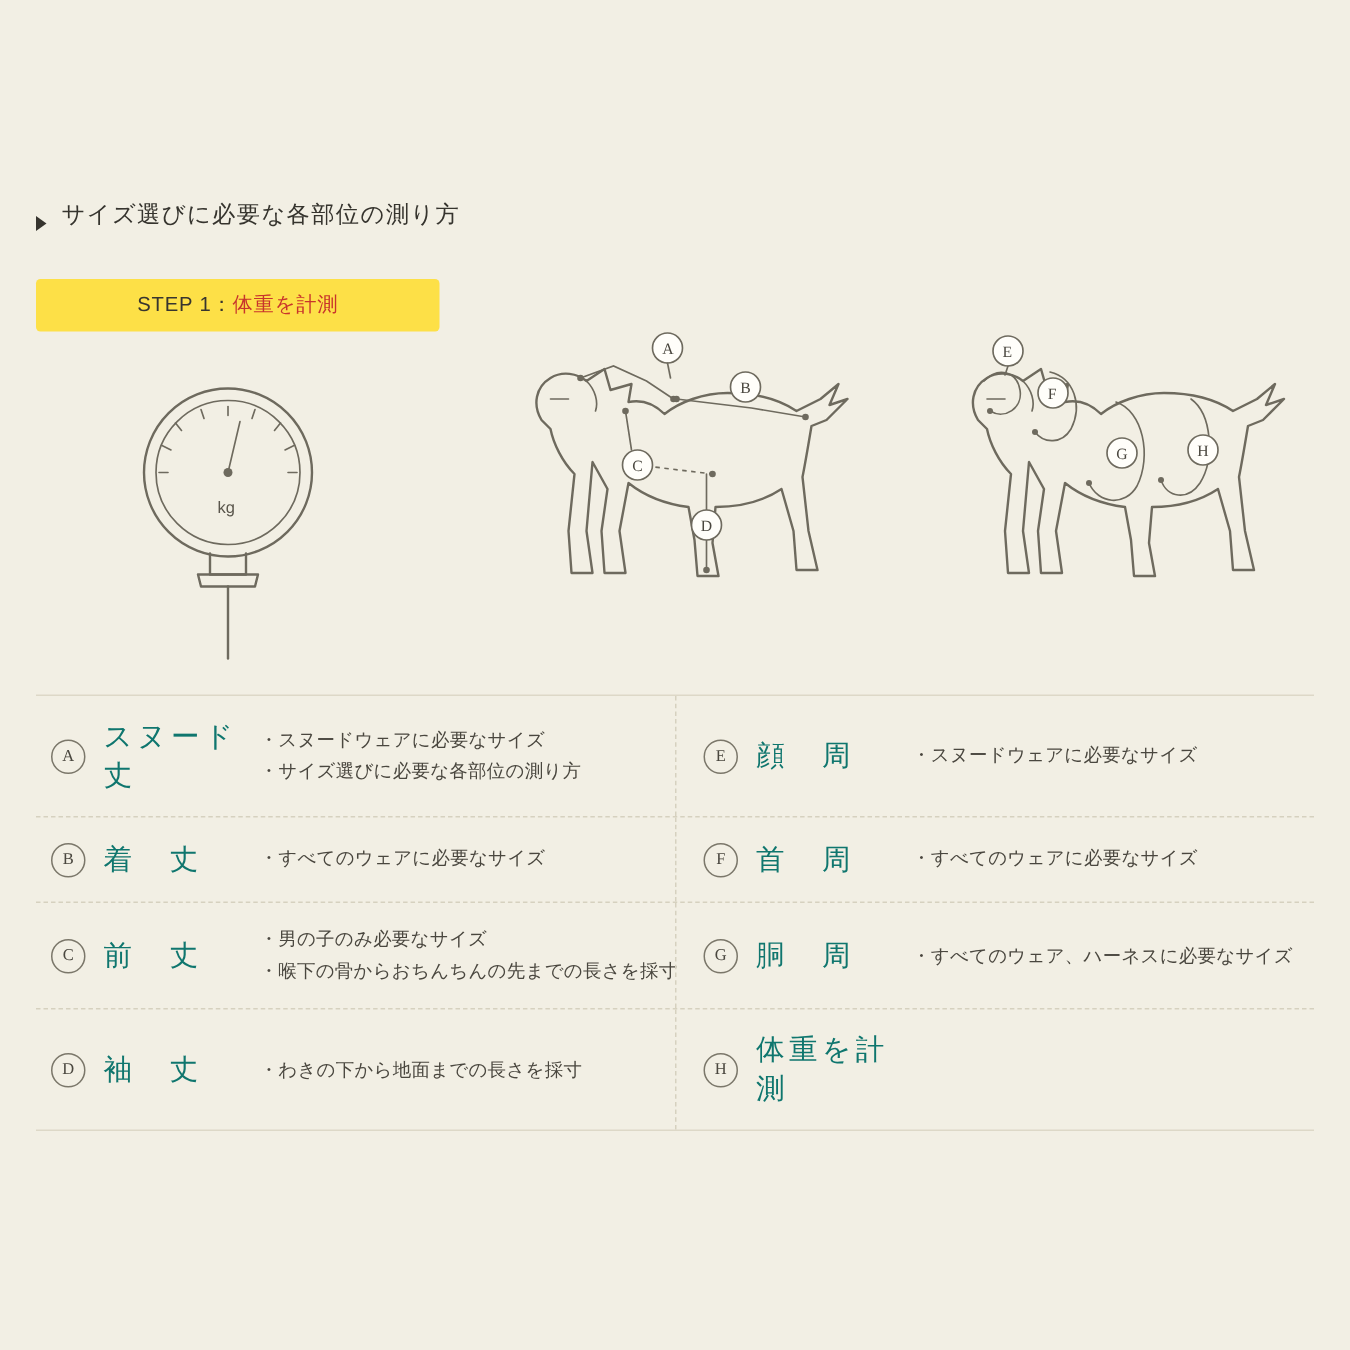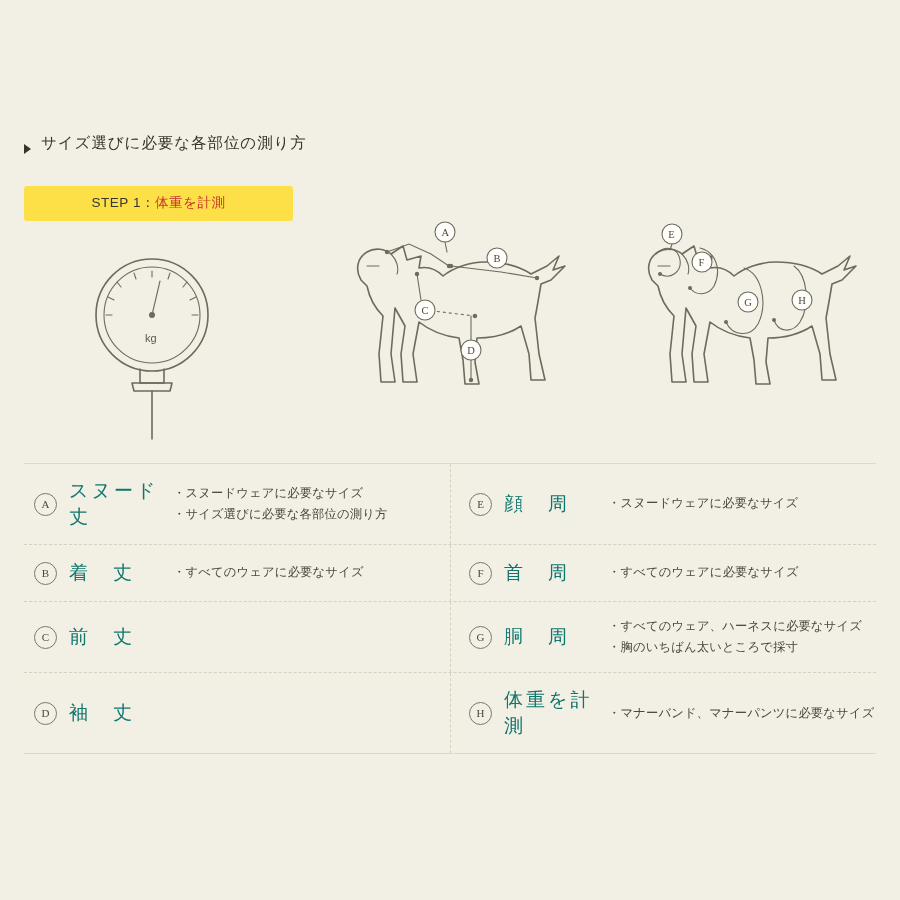--- a/index.html
+++ b/index.html
@@ -319,41 +319,44 @@
         <span class="desc">
           <div>・すべてのウェアに必要なサイズ</div>
         </span>
       </div>
     </div>
 
     <div class="trow">
       <div class="tcell">
         <span class="circ">C</span>
         <span class="term">前　丈</span>
+        <span class="desc">
+          <div>・男の子のみ必要なサイズ</div>
+          <div>・喉下の骨からおちんちんの先までの長さを採寸</div>
+        </span>
       </div>
       <div class="tcell">
         <span class="circ">G</span>
         <span class="term">胴　周</span>
         <span class="desc">
           <div>・すべてのウェア、ハーネスに必要なサイズ</div>
-          <div>・胸のいちばん太いところで採寸</div>
         </span>
       </div>
     </div>
 
     <div class="trow">
       <div class="tcell">
         <span class="circ">D</span>
         <span class="term">袖　丈</span>
         <span class="desc">
+          <div>・わきの下から地面までの長さを採寸</div>
         </span>
       </div>
       <div class="tcell">
         <span class="circ">H</span>
         <span class="term">体重を計測</span>
         <span class="desc">
-          <div>・マナーバンド、マナーパンツに必要なサイズ</div>
         </span>
       </div>
     </div>
 
   </div>
 </div>
 
 </body></html>

